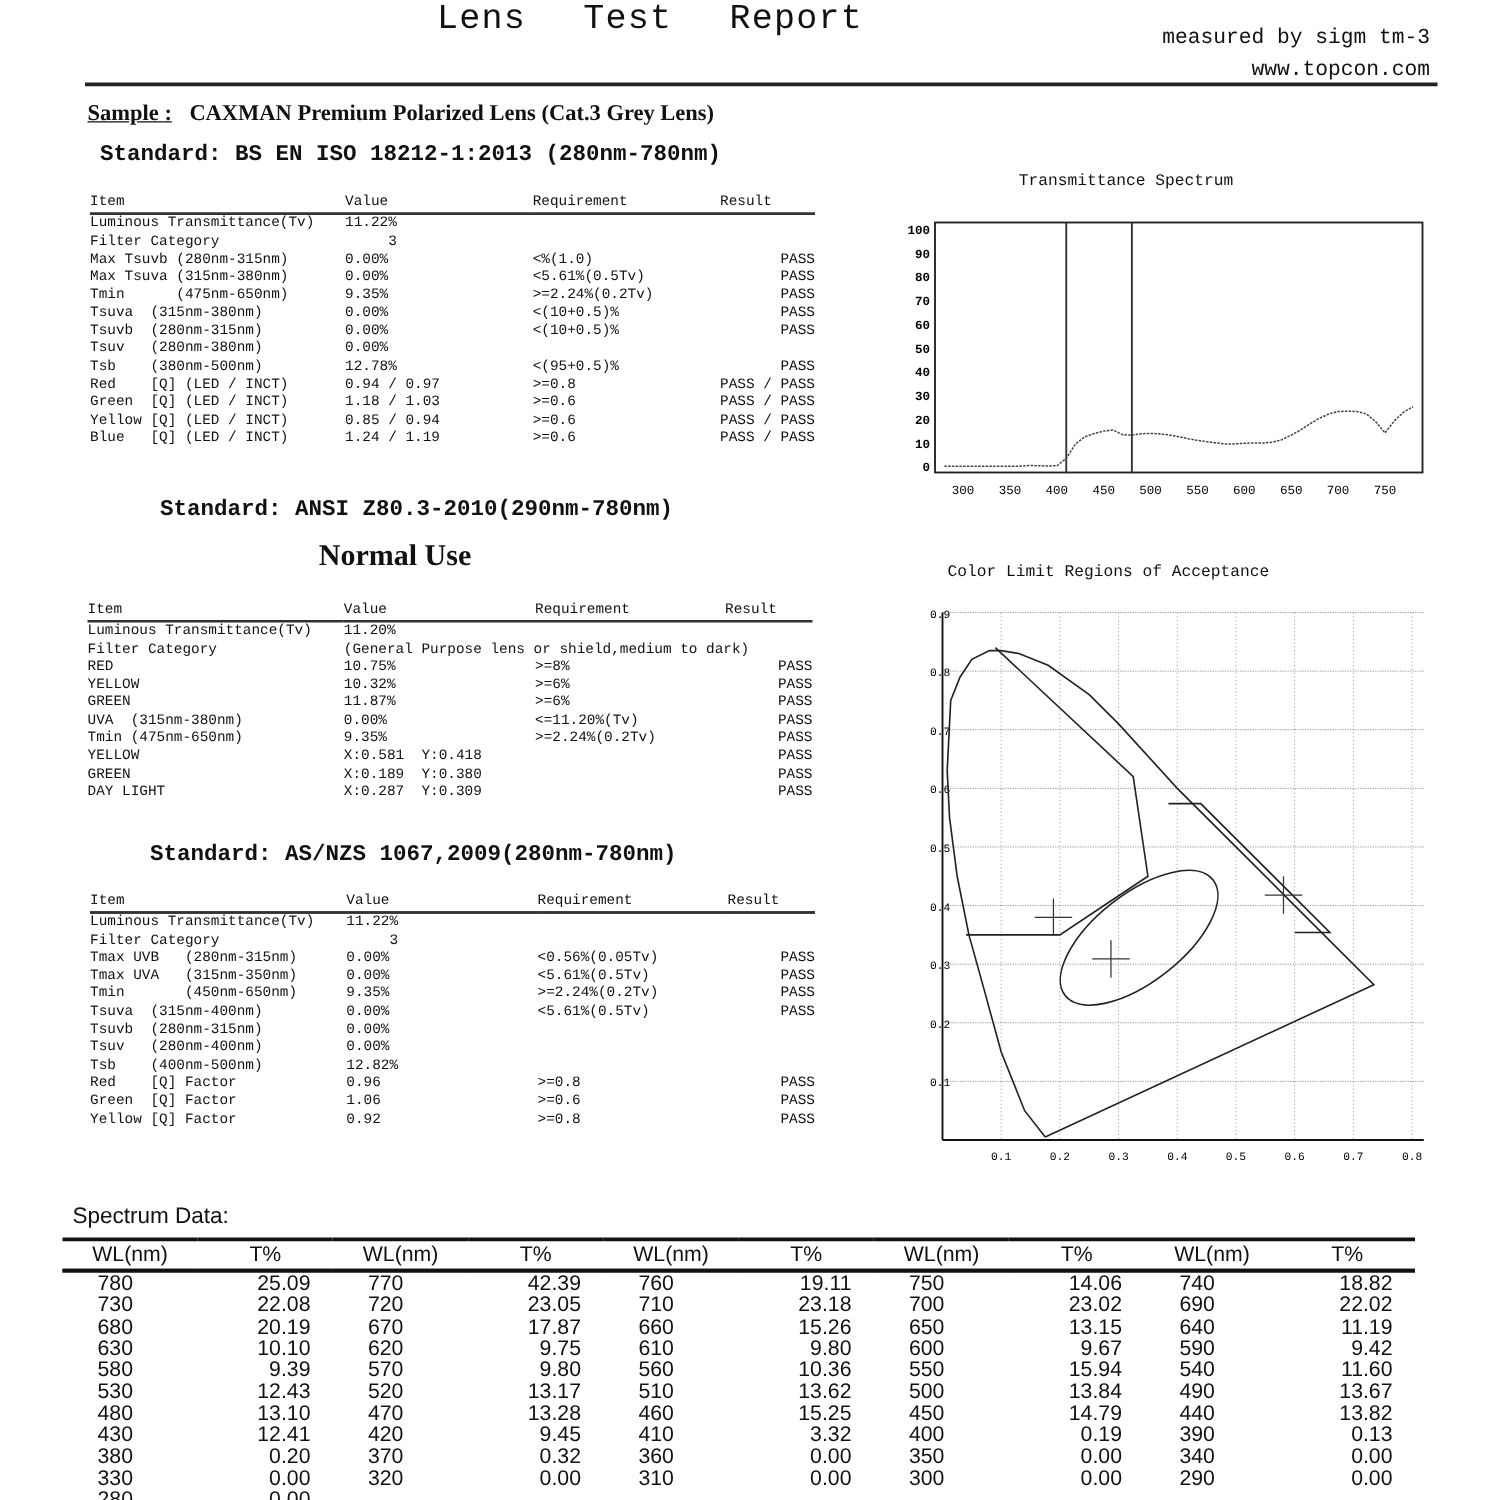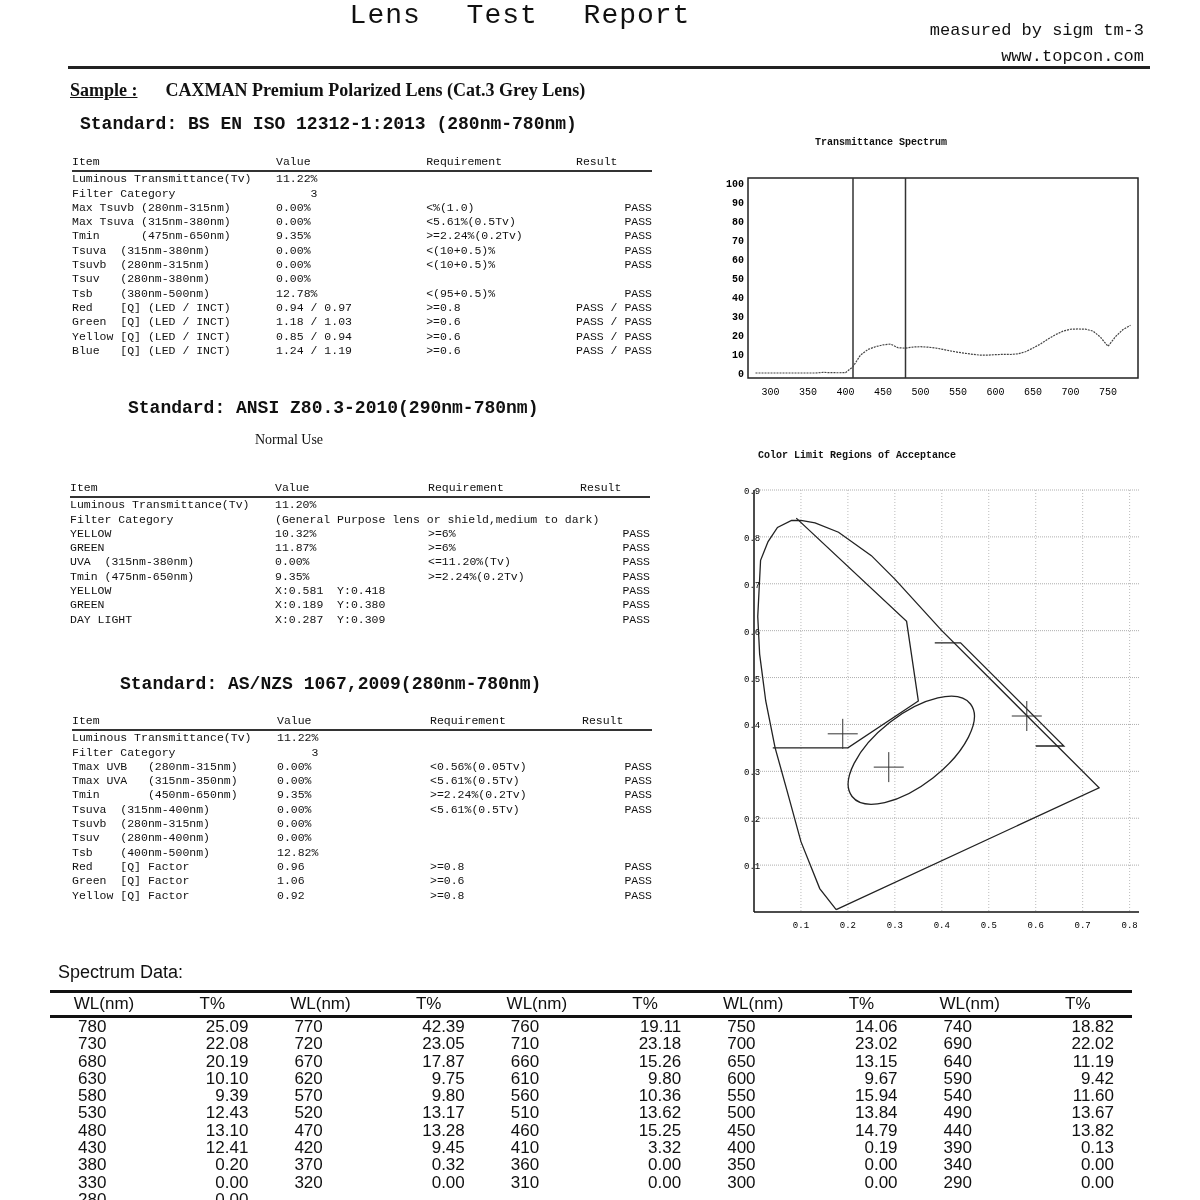--- a/index.html
+++ b/index.html
@@ -2,28 +2,28 @@
 <html><head>
 <meta charset="utf-8">
 <style>
   html,body{margin:0;padding:0;background:#fff;}
   body{width:1200px;height:1200px;position:relative;overflow:hidden;color:#111;font-family:"Liberation Mono","DejaVu Sans Mono",monospace;}
   .abs{position:absolute;}
   .title{left:0;top:0;width:1040px;text-align:center;font-size:28px;font-weight:normal;letter-spacing:1px;word-spacing:28px;}
   .meas{right:56px;top:18px;font-size:17px;text-align:right;line-height:26px;}
   .topline{left:68px;top:66px;width:1082px;height:3px;background:#222;}
   .sample{left:70px;top:80px;font-family:"Liberation Serif",serif;font-size:18px;font-weight:bold;}
-  .sample .lbl{text-decoration:underline;margin-right:28px;}
+  .sample .lbl{text-decoration:underline;margin-right:14px;}
   .std{font-size:18px;font-weight:bold;}
-  .sub{font-family:"Liberation Serif",serif;font-size:14px;font-weight:normal;}
+  .sub{font-family:"Liberation Serif",serif;font-size:24px;font-weight:bold;}
   table.res{border-collapse:collapse;font-size:11.5px;line-height:14.3px;}
   table.res td{padding:0;white-space:pre;vertical-align:top;}
   table.res thead td{border-bottom:2px solid #333;padding-bottom:1px;}
   .c1{width:205px;} .c2{width:153px;} .c3{width:152px;} .c4{width:70px;}
-  .ctitle{font-size:10px;font-weight:bold;}
+  .ctitle{font-size:13px;}
   .spec-title{left:58px;top:962px;font-family:"Liberation Sans",sans-serif;font-size:18px;}
   table.spec{position:absolute;left:50px;top:990px;width:1082px;border-collapse:collapse;font-family:"Liberation Sans",sans-serif;font-size:17px;}
   table.spec thead td{border-top:3px solid #111;border-bottom:3px solid #111;text-align:center;height:22px;padding:0;}
   table.spec tbody td{padding:0;line-height:17.3px;height:17.3px;}
   table.spec td.wl{padding-left:28px;}
   table.spec td.t{text-align:right;padding-right:18px;}
   svg text{font-family:"Liberation Mono",monospace;}
 </style>
 </head>
 <body>
@@ -32,21 +32,21 @@
 <div class="abs meas">
   <div>measured by sigm tm-3</div>
   <div>www.topcon.com</div>
 </div>
 <div class="abs topline"></div>
 
 <div class="abs sample">
   <span class="lbl">Sample   :</span><span>CAXMAN Premium Polarized Lens (Cat.3 Grey Lens)</span>
 </div>
 
-<div class="abs std" style="left:80px;top:114px;">Standard: BS EN ISO 12312-1:2013 (280nm-780nm)</div>
+<div class="abs std" style="left:80px;top:114px;">Standard: BS EN ISO 18212-1:2013 (280nm-780nm)</div>
 <table class="abs res" style="left:72px;top:155px;width:580px;">
   <thead>
       <tr>
     <td class="c1">Item</td>
     <td class="c2">Value</td>
     <td class="c3">Requirement</td>
     <td class="c4">Result</td>
   </tr>
     </thead>
   <tbody>
@@ -151,20 +151,26 @@
   <tbody>
       <tr>
         <td>Luminous Transmittance(Tv)</td>
         <td>11.20%</td>
         <td></td>
         <td style="text-align: right;"></td>
       </tr>
       <tr>
         <td>Filter Category</td>
         <td colspan="3">(General Purpose lens or shield,medium to dark)</td>
+      </tr>
+      <tr>
+        <td>RED</td>
+        <td>10.75%</td>
+        <td>&gt;=8%</td>
+        <td style="text-align: right;">PASS</td>
       </tr>
       <tr>
         <td>YELLOW</td>
         <td>10.32%</td>
         <td>&gt;=6%</td>
         <td style="text-align: right;">PASS</td>
       </tr>
       <tr>
         <td>GREEN</td>
         <td>11.87%</td>

